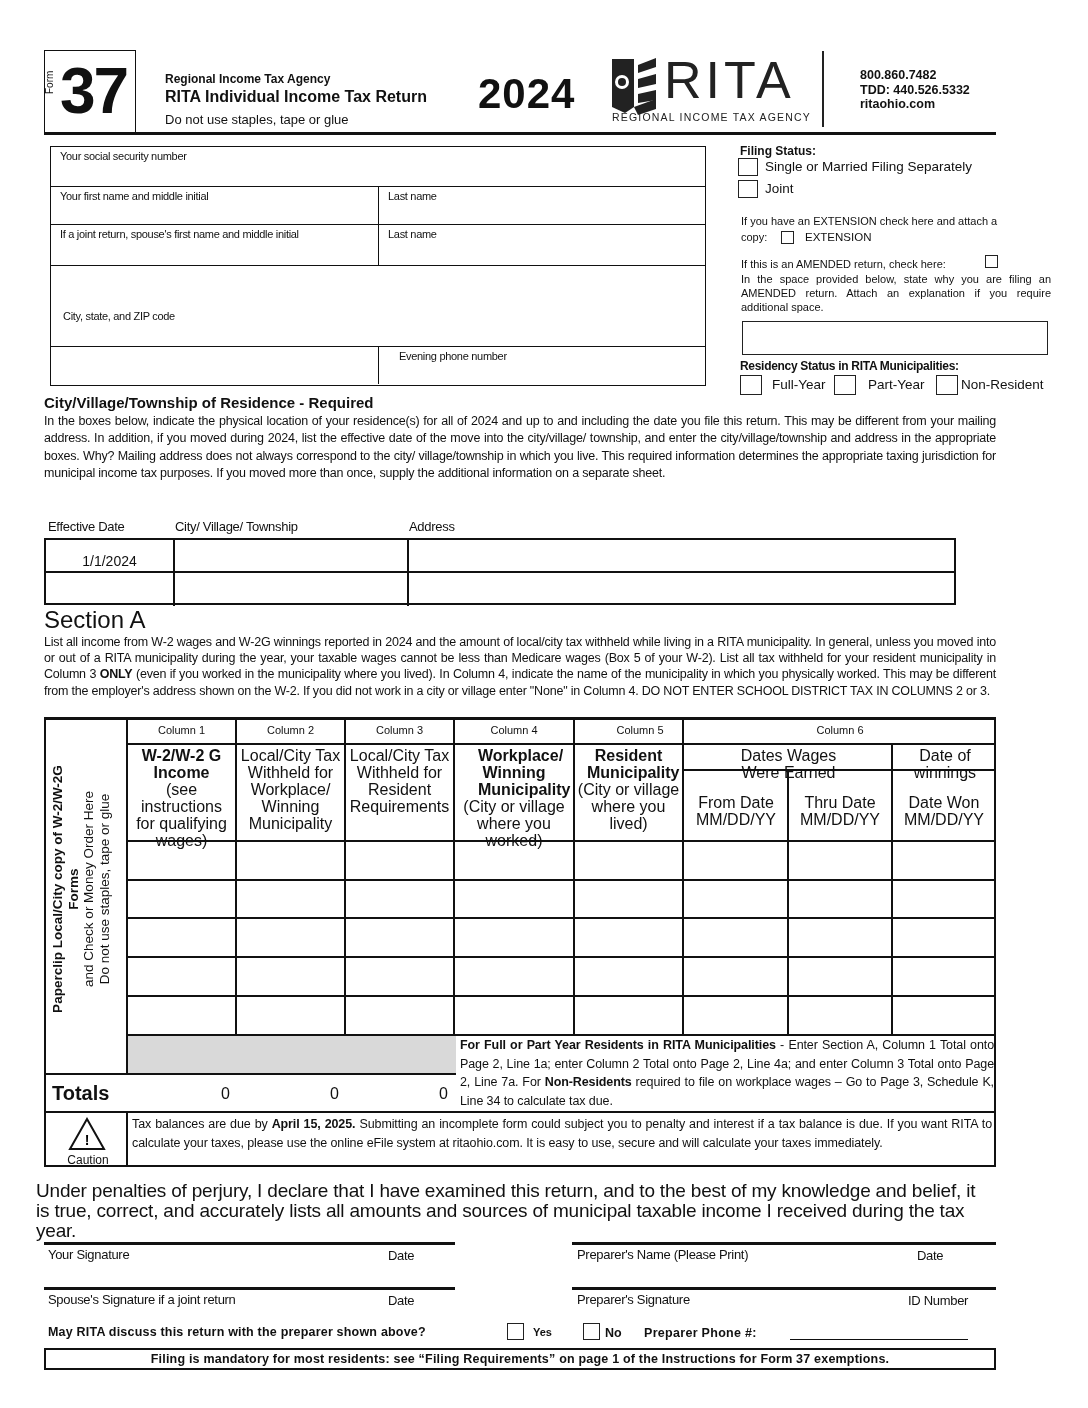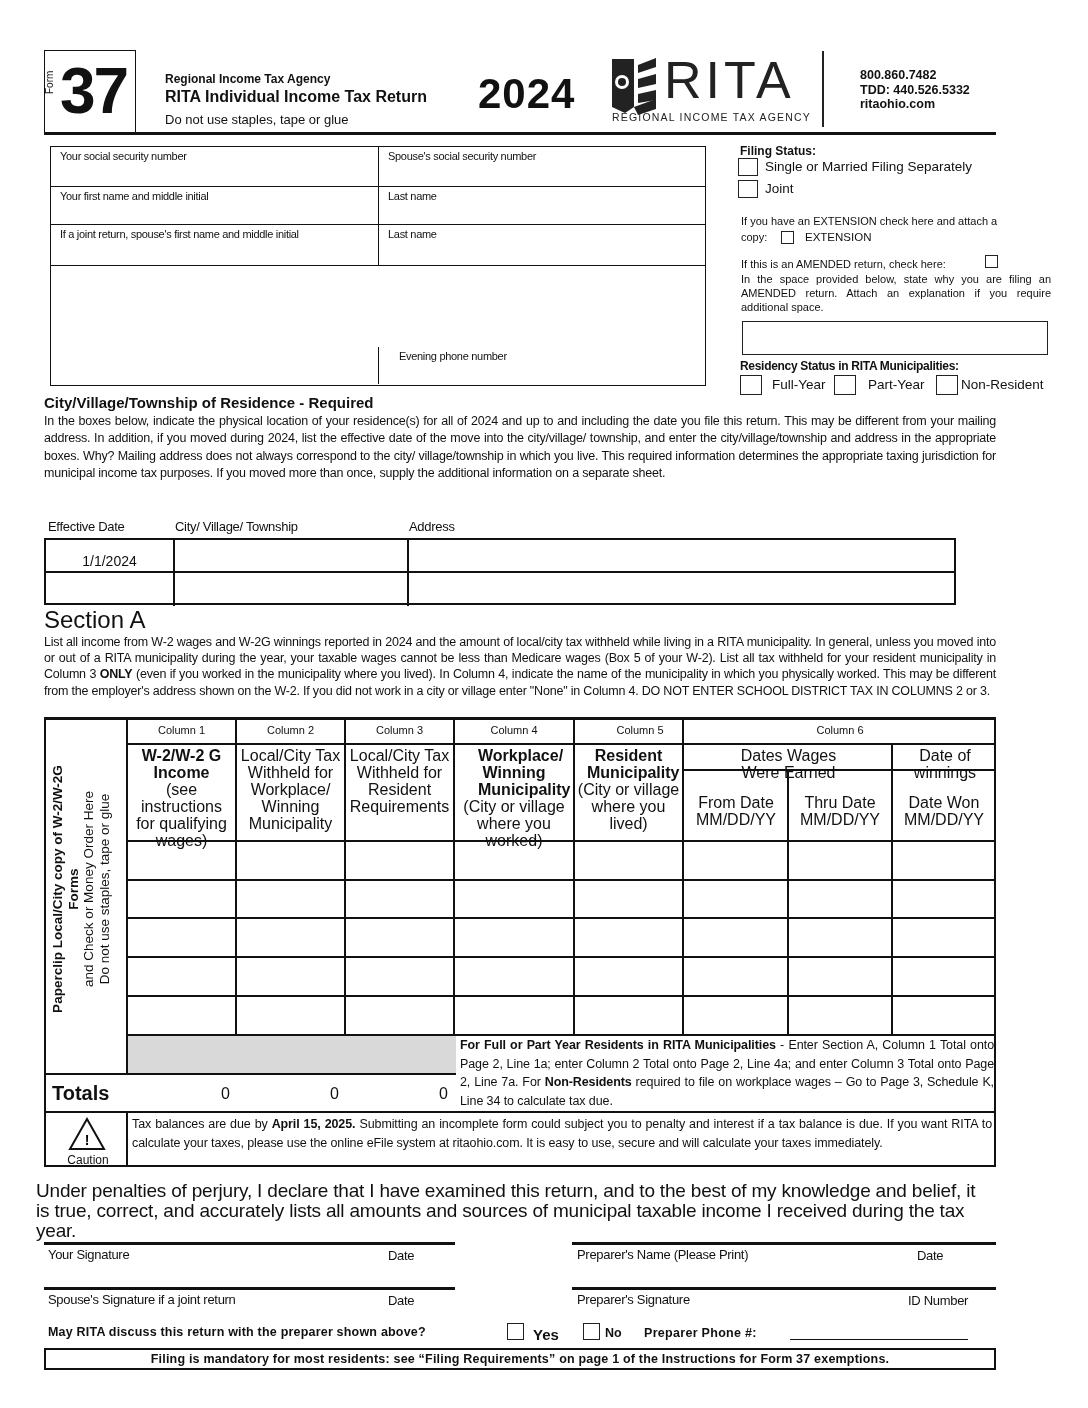--- a/index.html
+++ b/index.html
@@ -103,43 +103,45 @@
   <div>ritaohio.com</div>
 </div>
 <div id="header-rule" class="abs"></div>
 
 <div id="info-grid" class="abs">
   <div class="info-row" style="top:0;height:40px;">
     <div class="info-cell" style="left:0;width:327px;">
       <span>Your social security number</span>
       <input class="field" style="left: 9px; top: 18px; width: 300px; height: 18px;" value="">
     </div>
-    <div class="info-cell divl" style="left:327px;width:327px;">
-      <span>Spouse's social security number</span>
-      <input class="field" style="left: 9px; top: 18px; width: 300px; height: 18px;" value="">
-    </div>
   </div>
   <div class="info-row" style="top:40px;height:38px;">
     <div class="info-cell" style="left:0;width:327px;">
       <span>Your first name and middle initial</span>
       <input class="field" style="left: 9px; top: 17px; width: 300px; height: 18px;" value="">
     </div>
     <div class="info-cell divl" style="left:327px;width:327px;">
       <span>Last name</span>
       <input class="field" style="left: 9px; top: 17px; width: 300px; height: 18px;" value="">
     </div>
   </div>
   <div class="info-row" style="top:78px;height:41px;">
     <div class="info-cell" style="left:0;width:327px;">
       <span>If a joint return, spouse's first name and middle initial</span>
       <input class="field" style="left: 9px; top: 19px; width: 300px; height: 18px;" value="">
     </div>
     <div class="info-cell divl" style="left:327px;width:327px;">
       <span>Last name</span>
       <input class="field" style="left: 9px; top: 19px; width: 300px; height: 18px;" value="">
+    </div>
+  </div>
+  <div class="info-row" style="top:160px;height:40px;">
+    <div class="info-cell" style="left:0;width:654px;padding-left:12px;">
+      <span>City, state, and ZIP code</span>
+      <input class="field" style="left: 12px; top: 18px; width: 620px; height: 18px;" value="">
     </div>
   </div>
   <div class="info-row" style="top:200px;height:37px;">
     <div class="info-cell divl" style="left:327px;width:327px;padding-left:20px;">
       <span>Evening phone number</span>
       <input class="field" style="left: 20px; top: 17px; width: 290px; height: 18px;" value="">
     </div>
   </div>
 </div>
 
@@ -333,19 +335,19 @@
 <div class="sig-label" style="left:917px;top:1248px;">Date</div>
 
 <div class="sig-line" style="left:572px;top:1287px;width:424px;"></div>
 <div class="sig-label" style="left:577px;top:1292px;">Preparer's Signature</div>
 <div class="sig-label" style="left:908px;top:1293px;">ID Number</div>
 
 <div id="discuss-row" class="abs">
   <span>May RITA discuss this return with the preparer shown above?</span>
 </div>
 <div class="chk" style="left:507px;top:1323px;width:17px;height:17px;"></div>
-<div class="abs" style="left:533px;top:1326px;font-size:15px;font-weight:bold;">Yes</div>
+<div class="abs" style="left:533px;top:1326px;font-size:11px;font-weight:bold;">Yes</div>
 <div class="chk" style="left:583px;top:1323px;width:17px;height:17px;"></div>
 <div class="abs" style="left:605px;top:1326px;font-size:12.5px;font-weight:bold;">No</div>
 <div class="abs" style="left:644px;top:1326px;font-size:12.5px;font-weight:bold;letter-spacing:0.3px;">Preparer Phone #:</div>
 <input class="field" style="left: 790px; top: 1322px; width: 178px; height: 18px; border-bottom: 1.5px solid rgb(17, 17, 17);" value="">
 
 <div id="footer-box" class="abs">Filing is mandatory for most residents: see “Filing Requirements” on page 1 of the Instructions for Form 37 exemptions.</div>
 
 </body></html>

